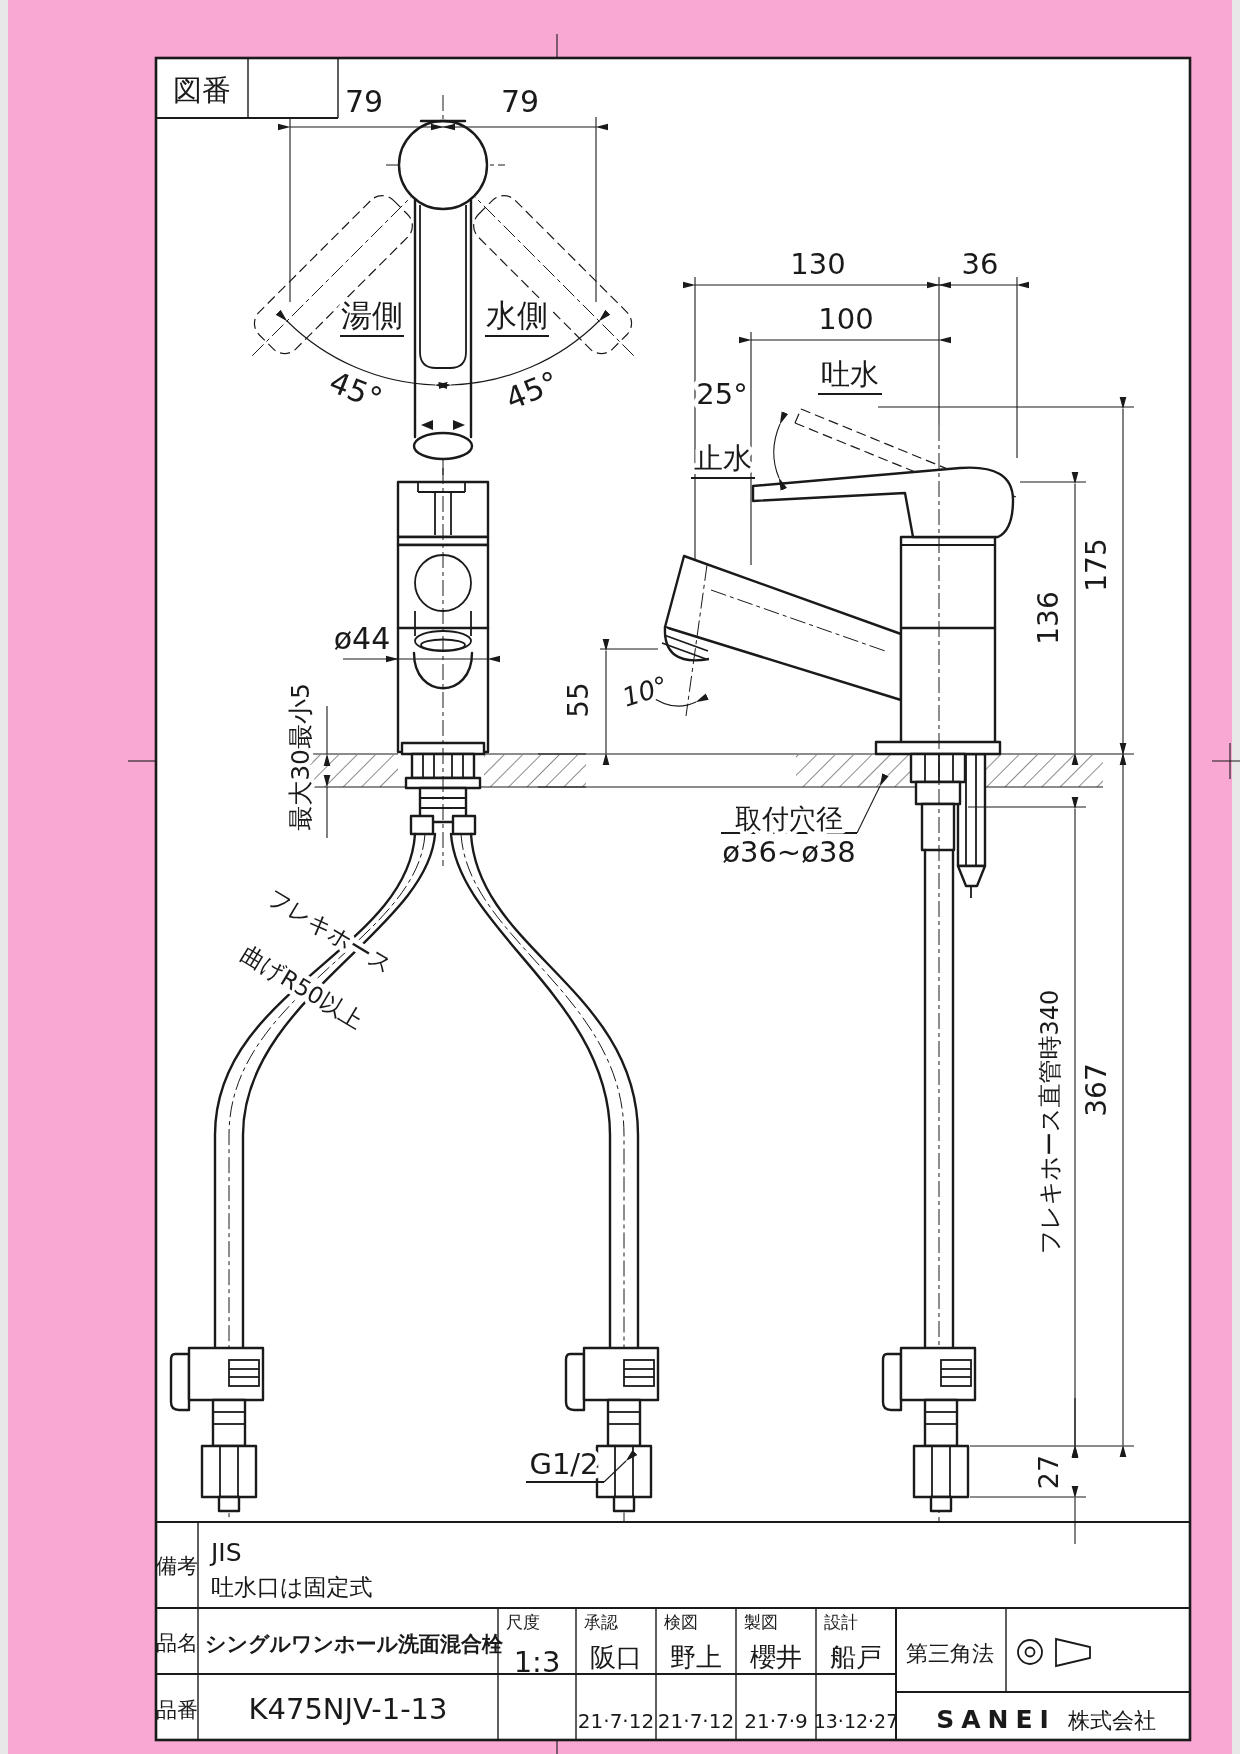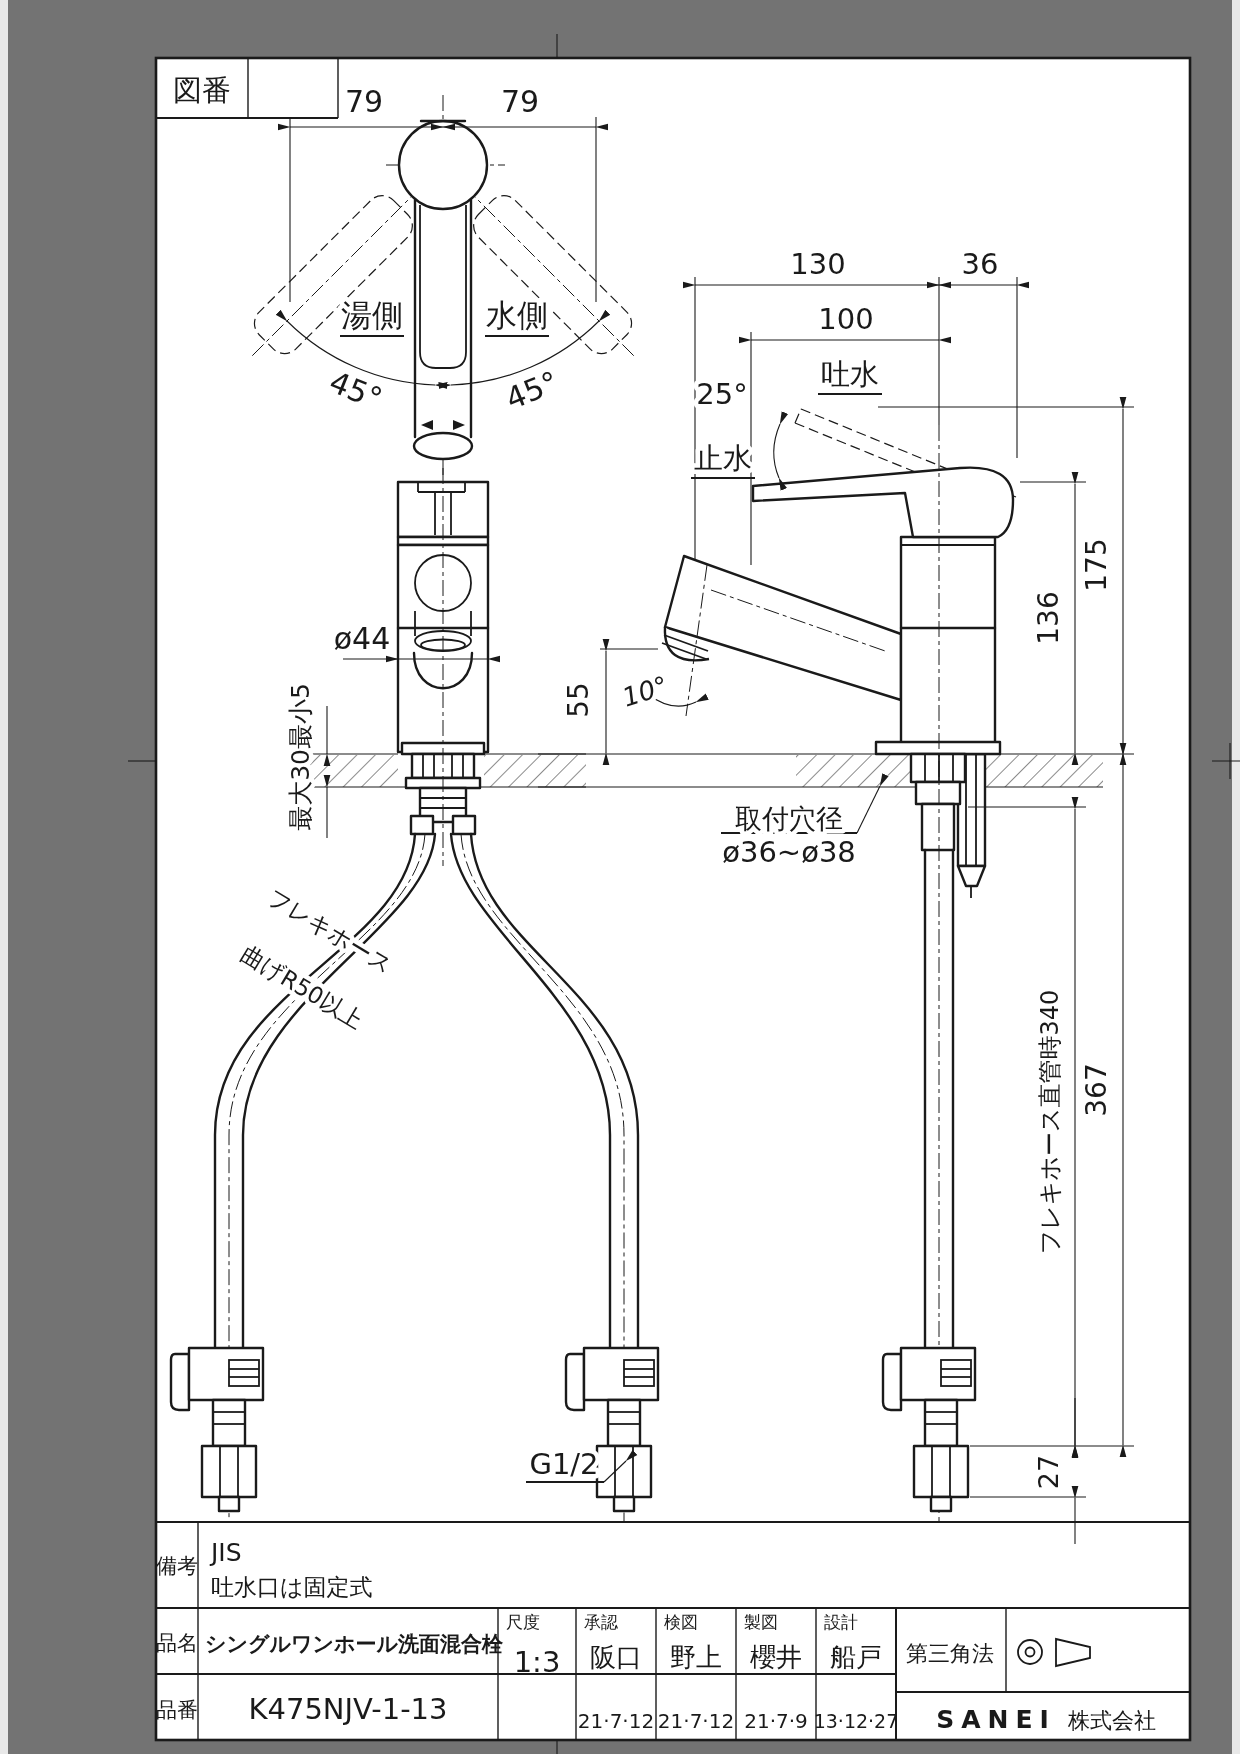--- a/index.html
+++ b/index.html
@@ -1,16 +1,16 @@
 <!DOCTYPE html>
 <html><head>
 <meta charset="utf-8">
 <style>
   html,body{margin:0;padding:0;background:#e8e8e8;}
-  #sheet{width:1224px;height:1754px;background:#737373;position:relative;margin:0 auto;
+  #sheet{width:1224px;height:1754px;background:#f9a8d4;position:relative;margin:0 auto;
          font-family:"DejaVu Sans",sans-serif;}
   svg{position:absolute;left:0;top:0;}
   text{fill:#1a1a1a;font-family:"DejaVu Sans",sans-serif;}
   .outline{fill:#ffffff;stroke:#1a1a1a;stroke-width:2.4;stroke-linejoin:round;}
   .thick{fill:none;stroke:#1a1a1a;stroke-width:2.4;stroke-linejoin:round;stroke-linecap:round;}
   .med{fill:none;stroke:#1a1a1a;stroke-width:1.8;}
   .thin{fill:none;stroke:#1a1a1a;stroke-width:1.1;}
   .dim{fill:none;stroke:#1a1a1a;stroke-width:1.1;}
   .cl{fill:none;stroke:#1a1a1a;stroke-width:1;stroke-dasharray:16 4 4 4;}
   .ph{fill:none;stroke:#1a1a1a;stroke-width:1.2;stroke-dasharray:10 5;}

